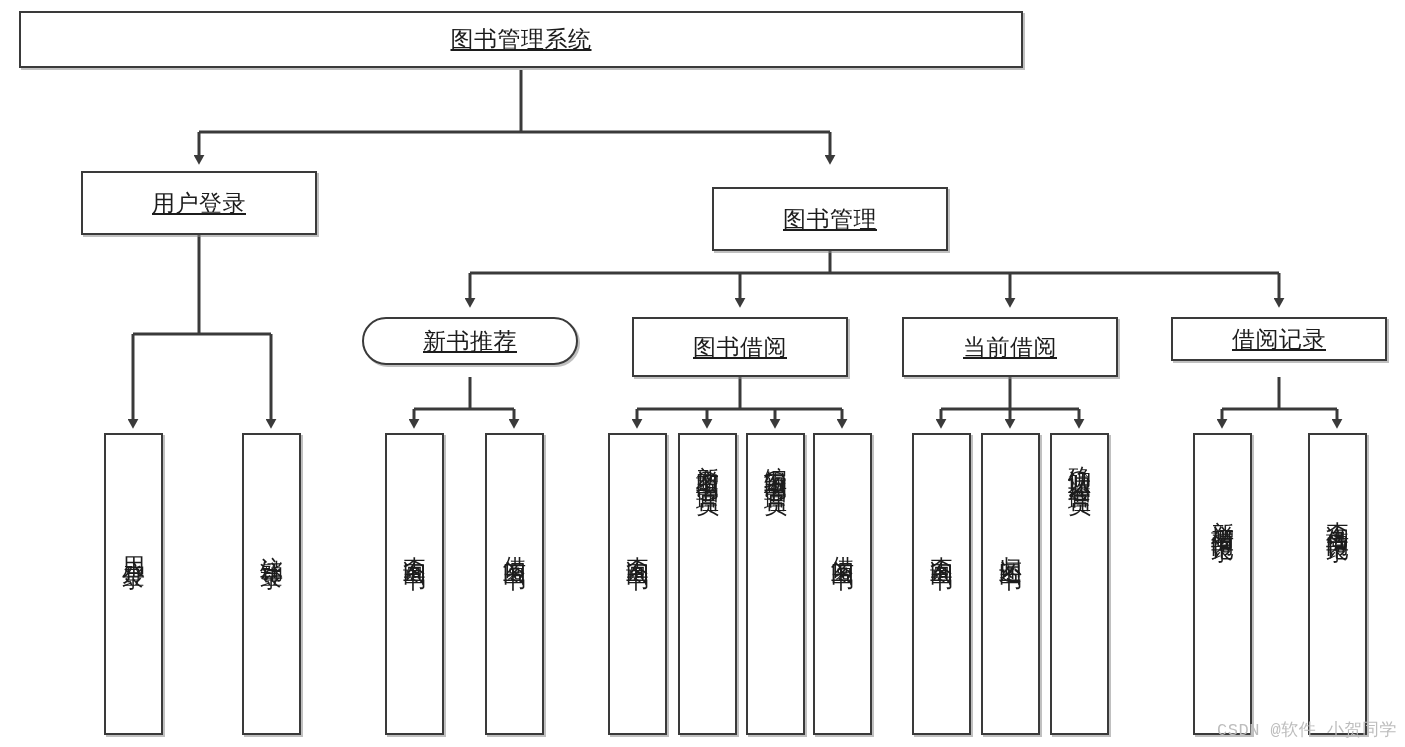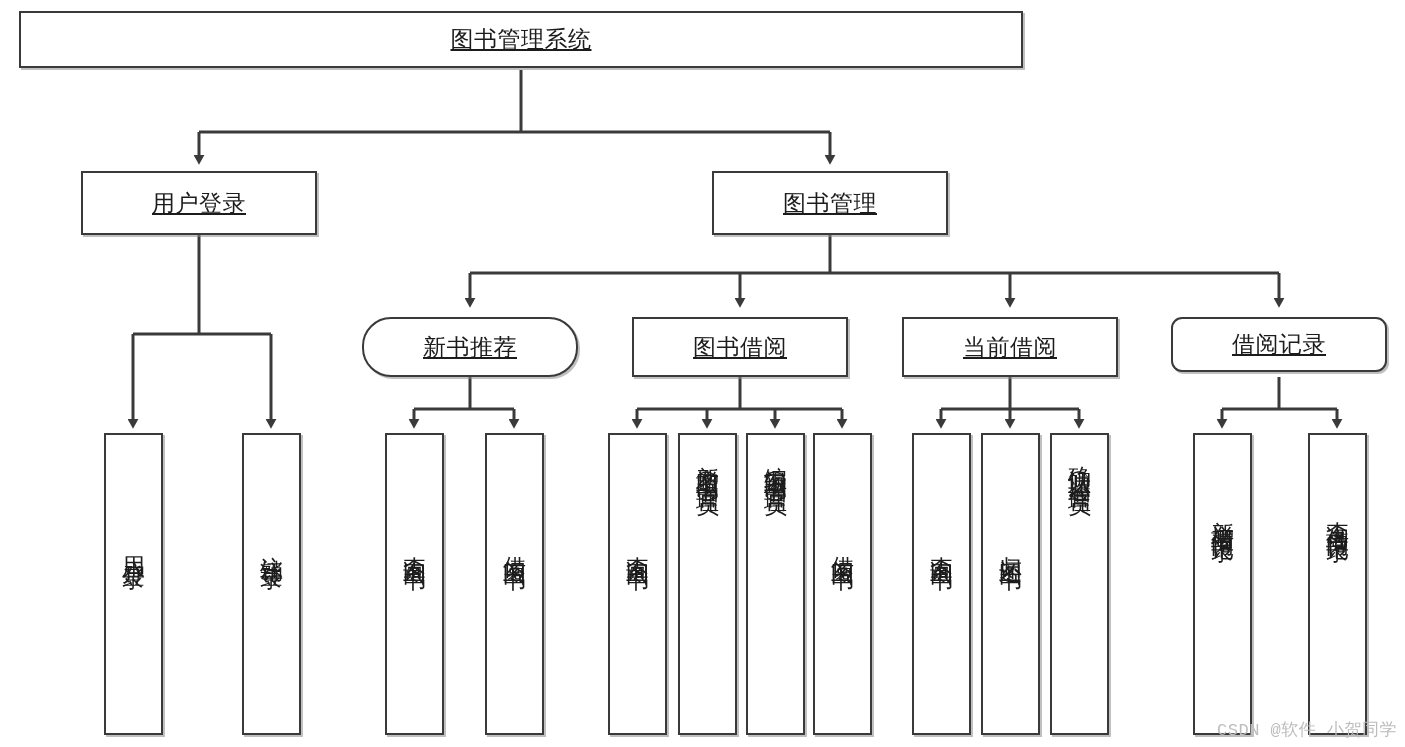--- a/index.html
+++ b/index.html
@@ -136,34 +136,34 @@
     </g>
   </svg>
 
   <div class="node horizontal" style="left:19px; top:11px; width:1004px; height:57px;">
     <span class="lbl">图书管理系统</span>
   </div>
 
   <div class="node horizontal" style="left:81px; top:171px; width:236px; height:64px;">
     <span class="lbl">用户登录</span>
   </div>
-  <div class="node horizontal" style="left:712px; top:171px; width:236px; height:64px;">
+  <div class="node horizontal" style="left:712px; top:187px; width:236px; height:64px;">
     <span class="lbl">图书管理</span>
   </div>
 
-  <div class="node horizontal" style="left:362px; top:317px; width:216px; height:60px;border-radius:29px;">
+  <div class="node horizontal" style="left:362px; top:317px; width:216px; height:48px;border-radius:29px;">
     <span class="lbl">新书推荐</span>
   </div>
   <div class="node horizontal" style="left:902px; top:317px; width:216px; height:60px;">
     <span class="lbl">当前借阅</span>
   </div>
   <div class="node horizontal" style="left:632px; top:317px; width:216px; height:60px;">
     <span class="lbl">图书借阅</span>
   </div>
-  <div class="node horizontal" style="left:1171px; top:317px; width:216px; height:55px;border-radius:11px;">
+  <div class="node horizontal" style="left:1171px; top:317px; width:216px; height:44px;">
     <span class="lbl">借阅记录</span>
   </div>
 
   <div class="node vertical lowmid" style="left:104px; top:433px; width:59px; height:302px;">
     <span class="lbl">用户登录</span>
   </div>
   <div class="node vertical lowmid" style="left:242px; top:433px; width:59px; height:302px;">
     <span class="lbl">注销登录</span>
   </div>
 

